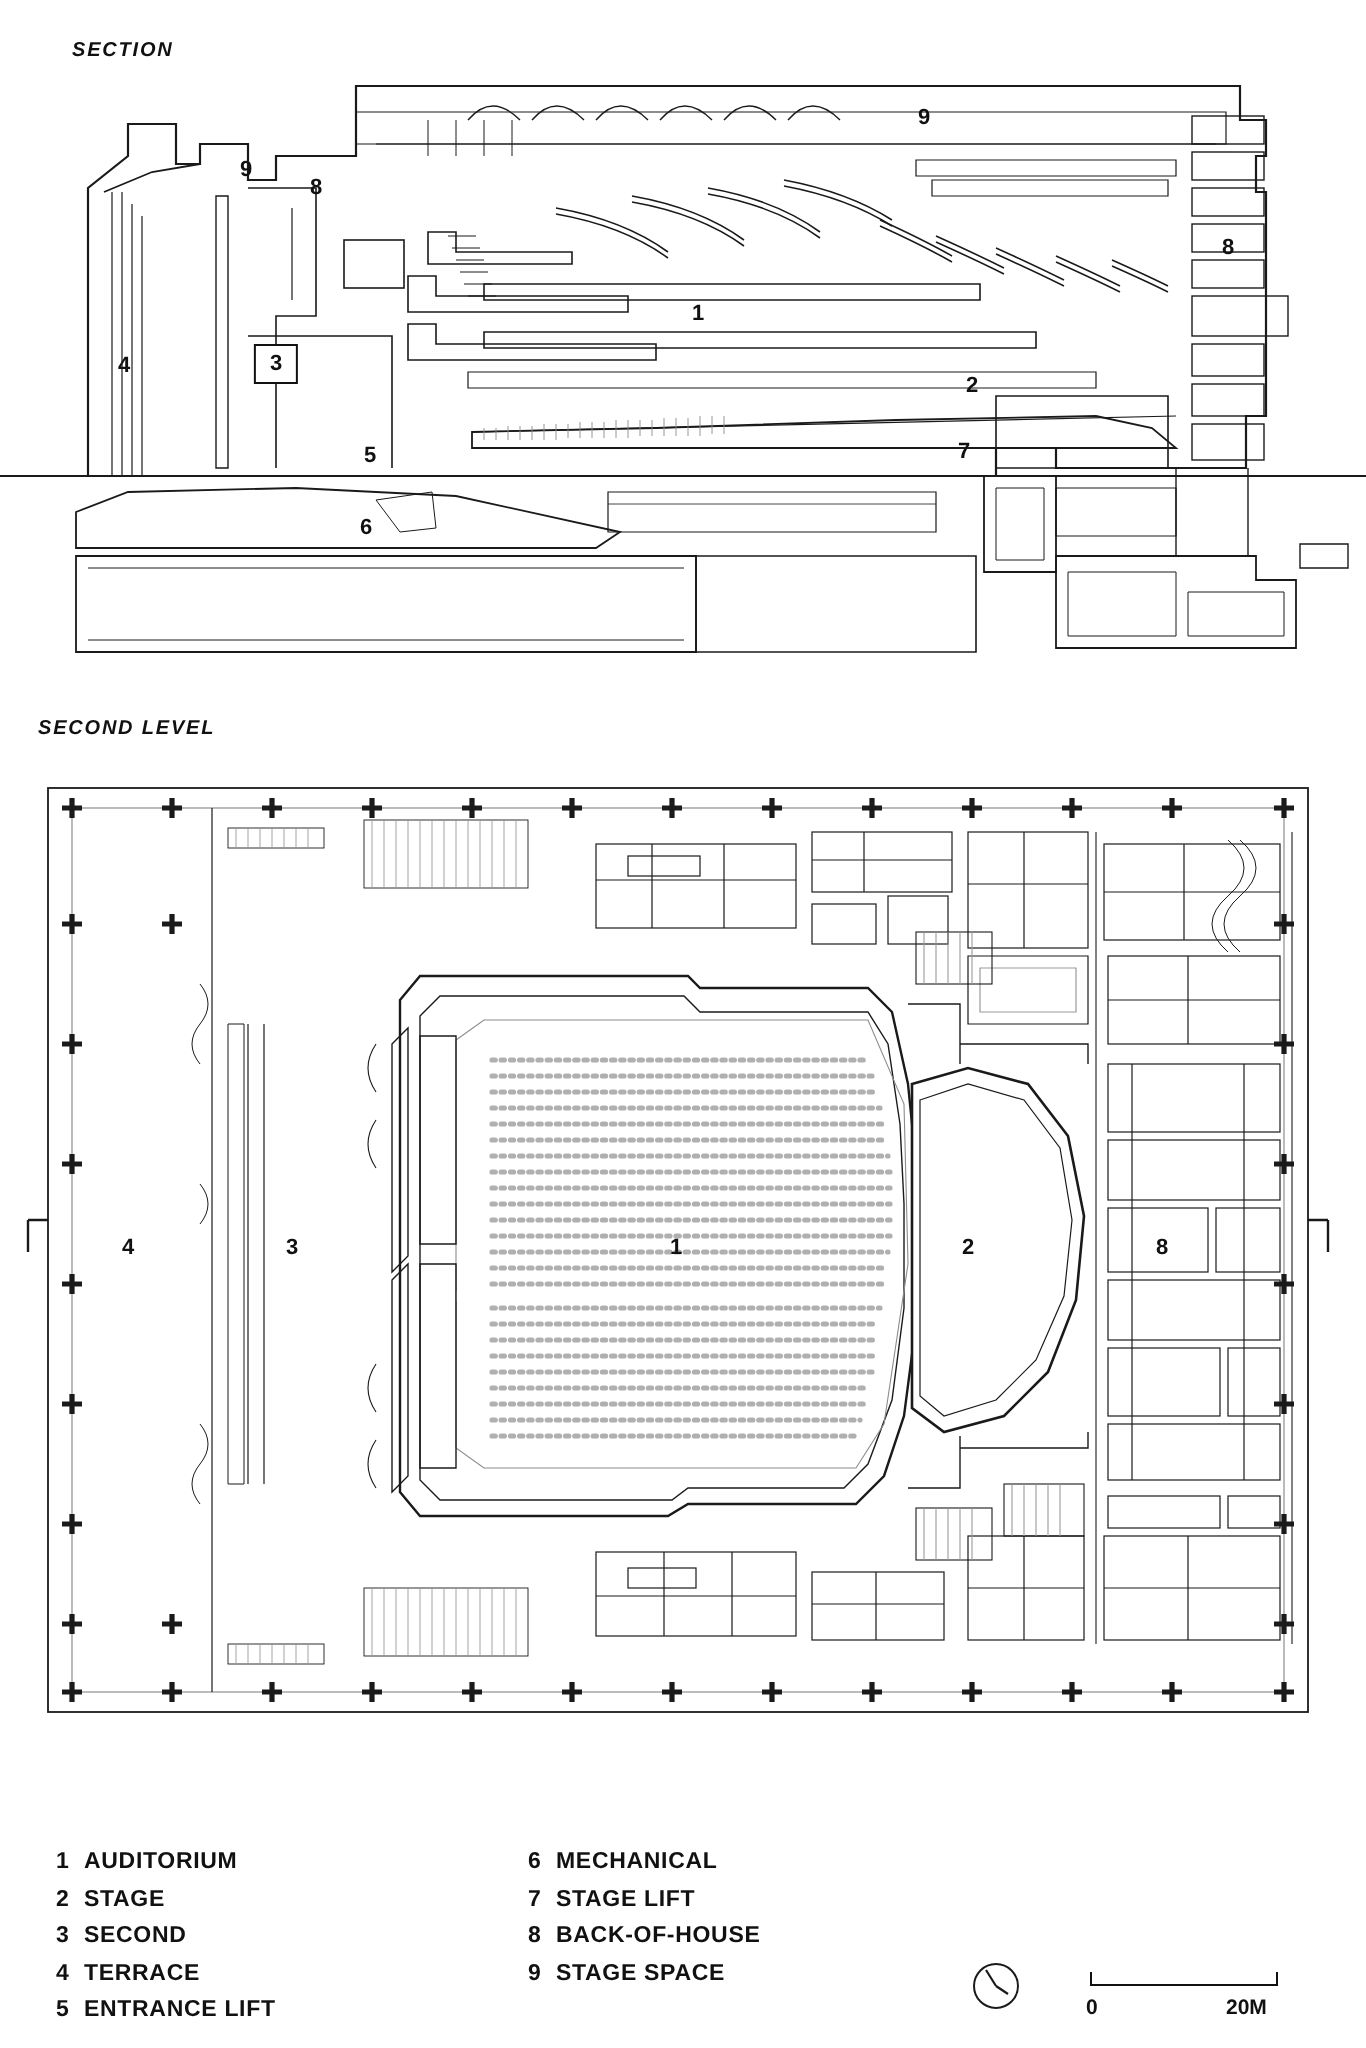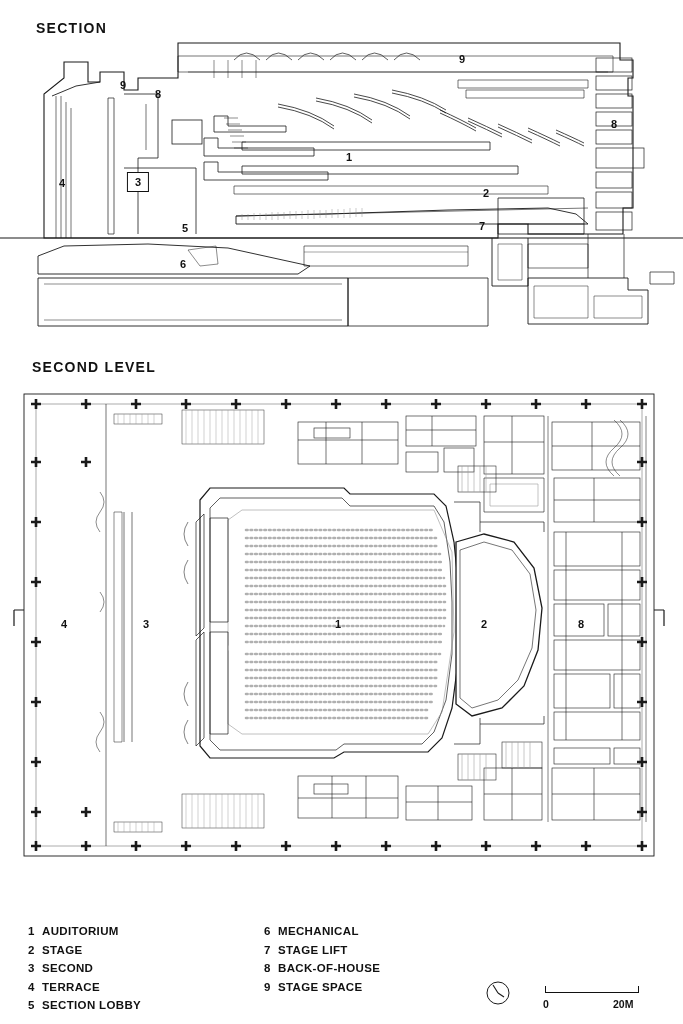--- a/index.html
+++ b/index.html
@@ -9,27 +9,28 @@
     font-family:"Liberation Sans", sans-serif;
     color:#111;
     position:relative;
     overflow:hidden;
   }
   .sheet{position:absolute;inset:0;}
 
   
   .plan-title{
     position:absolute;
-    font-size:14px;
+    font-size:10px;
     font-weight:bold;
     letter-spacing:.09em;
     color:#111;
+    font-style:italic;
   }
   #title-section{left:36px;top:20px;}
-  #title-second-level{left:32px;top:359px;}
+  #title-second-level{left:19px;top:359px;}
 
   
   .draw{position:absolute;}
   #section-draw{left:28px;top:38px;width:630px;height:292px;}
   #plan-draw{left:14px;top:382px;width:655px;height:482px;}
 
   svg{display:block;overflow:visible;}
 
   
   .num{
@@ -502,21 +503,21 @@
       <div class="legend-row">
         <span class="lnum">3</span>
         <span class="ltext">SECOND</span>
       </div>
       <div class="legend-row">
         <span class="lnum">4</span>
         <span class="ltext">TERRACE</span>
       </div>
       <div class="legend-row">
         <span class="lnum">5</span>
-        <span class="ltext">SECTION LOBBY</span>
+        <span class="ltext">ENTRANCE LIFT</span>
       </div>
     </div>
 
     <div class="legend-col" id="legend-col-2">
       <div class="legend-row">
         <span class="lnum">6</span>
         <span class="ltext">MECHANICAL</span>
       </div>
       <div class="legend-row">
         <span class="lnum">7</span>

